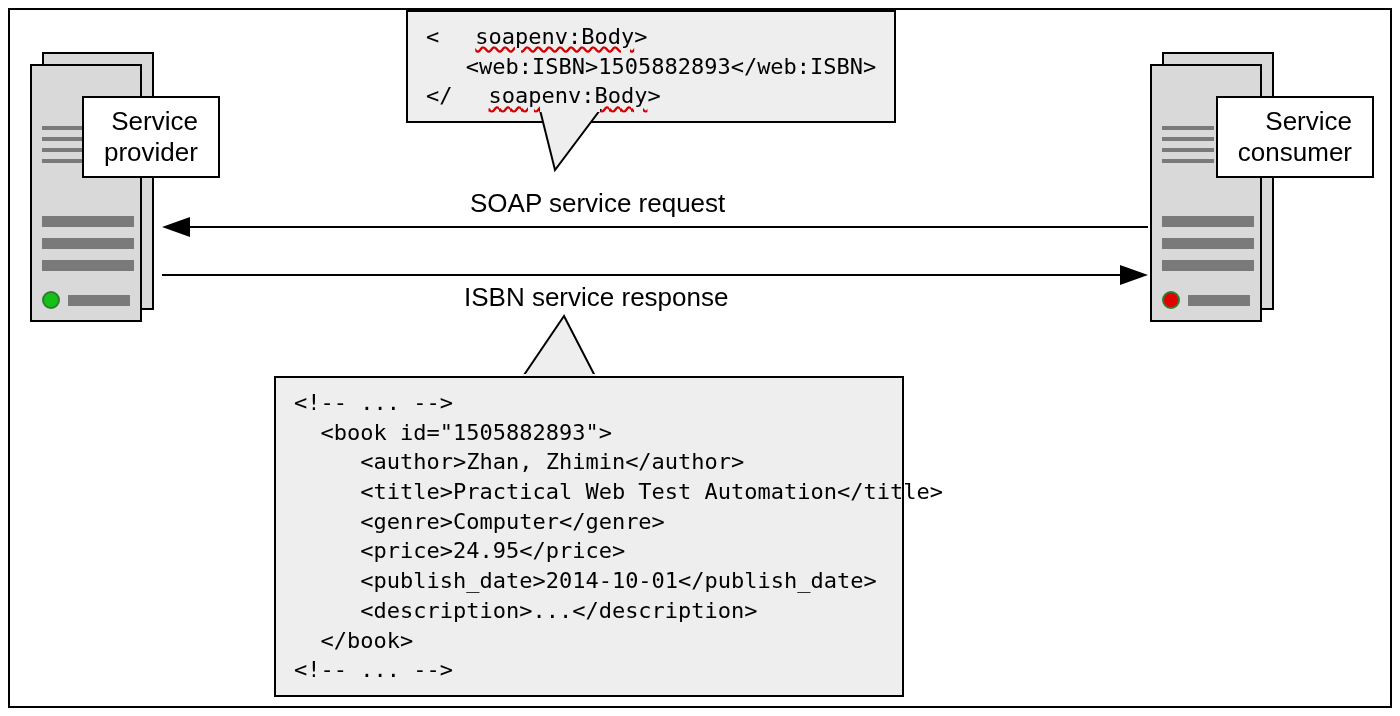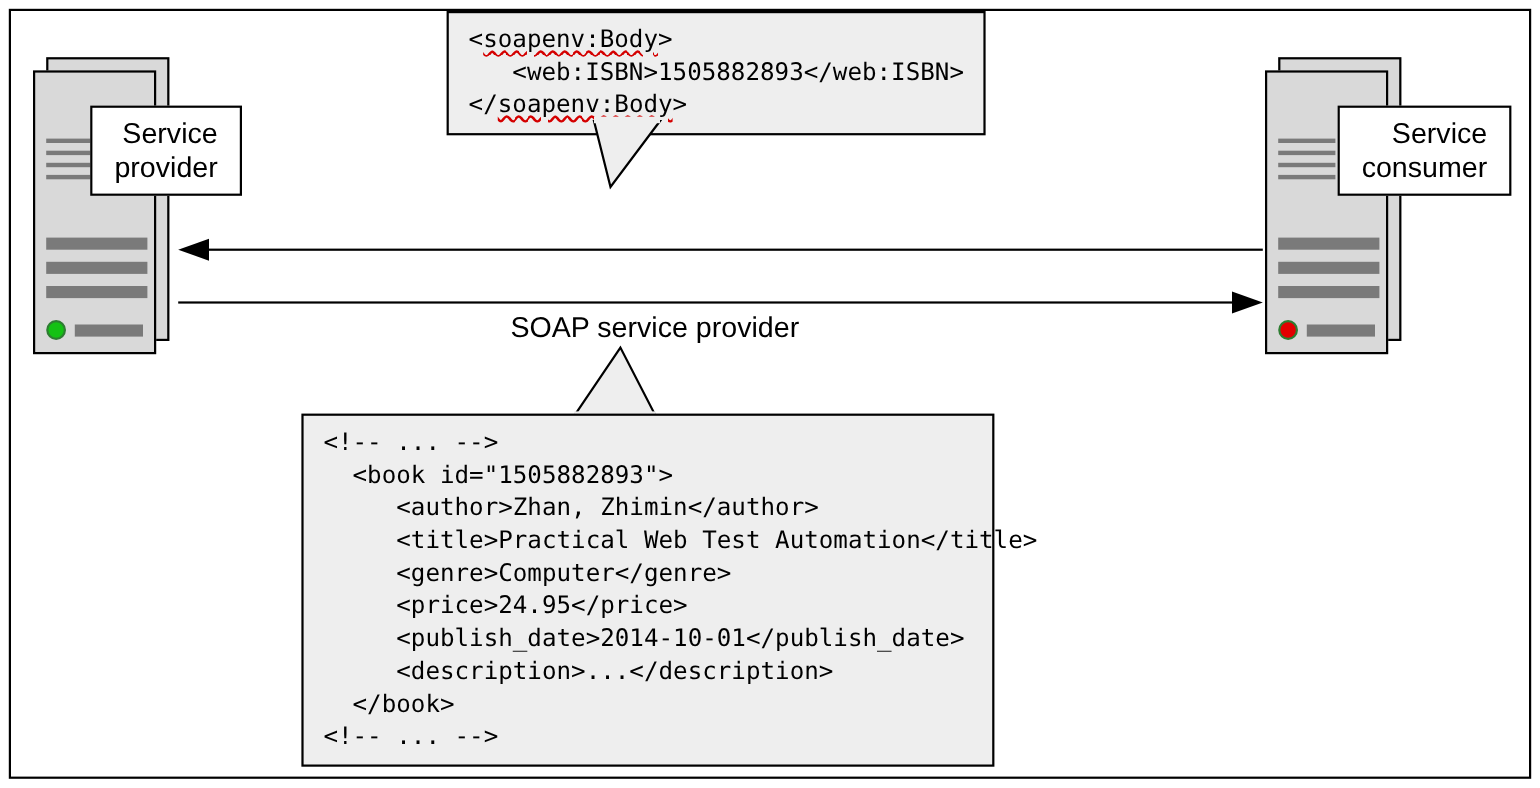--- a/index.html
+++ b/index.html
@@ -92,21 +92,21 @@
     background: #eee;
     border: 2px solid #000;
   }
   .bubble pre {
     font-family: "Consolas", "Menlo", monospace;
     font-size: 22px;
     line-height: 1.35;
     white-space: pre;
     padding: 10px 18px 10px 18px;
   }
-  .spellerr { text-decoration: underline wavy #d40000; }
+  .spellerr { text-decoration: underline wavy #d40000; margin-left: 36px; }
 
   
   .arrow-line {
     position: absolute;
     height: 2px;
     background: #000;
   }
   .arrow-head-left {
     position: absolute;
     width: 0; height: 0;
@@ -187,24 +187,25 @@
 <span>   &lt;web:ISBN&gt;1505882893&lt;/web:ISBN&gt;</span>
 <span>&lt;/</span><span class="spellerr">soapenv:Body</span><span>&gt;</span></pre>
   </div>
   <svg class="tail" style="left:530px; top:100px;" width="90" height="70">
     <polygon points="0,0 60,0 15,60" fill="#eee" stroke="#000" stroke-width="2"></polygon>
     <rect x="0" y="-4" width="60" height="6" fill="#eee"></rect>
   </svg>
 
   <div class="arrow-line" style="left:178px; top:216px; width:960px;"></div>
   <div class="arrow-head-left" style="left:152px; top:207px;"></div>
+  <div class="arrow-label" style="left:460px; top:178px;">SOAP service request</div>
 
   <div class="arrow-line" style="left:152px; top:264px; width:960px;"></div>
   <div class="arrow-head-right" style="left:1110px; top:255px;"></div>
-  <div class="arrow-label" style="left:454px; top:272px;">SOAP service provider</div>
+  <div class="arrow-label" style="left:454px; top:272px;">ISBN service response</div>
 
   <svg class="tail" style="left:512px; top:306px;" width="100" height="66">
     <polygon points="42,0 0,62 74,62" fill="#eee" stroke="#000" stroke-width="2"></polygon>
     <rect x="0" y="58" width="74" height="8" fill="#eee"></rect>
   </svg>
 
   <div class="bubble" style="left:264px; top:366px; width:630px;">
     <pre>&lt;!-- ... --&gt;
   &lt;book id="1505882893"&gt;
      &lt;author&gt;Zhan, Zhimin&lt;/author&gt;

